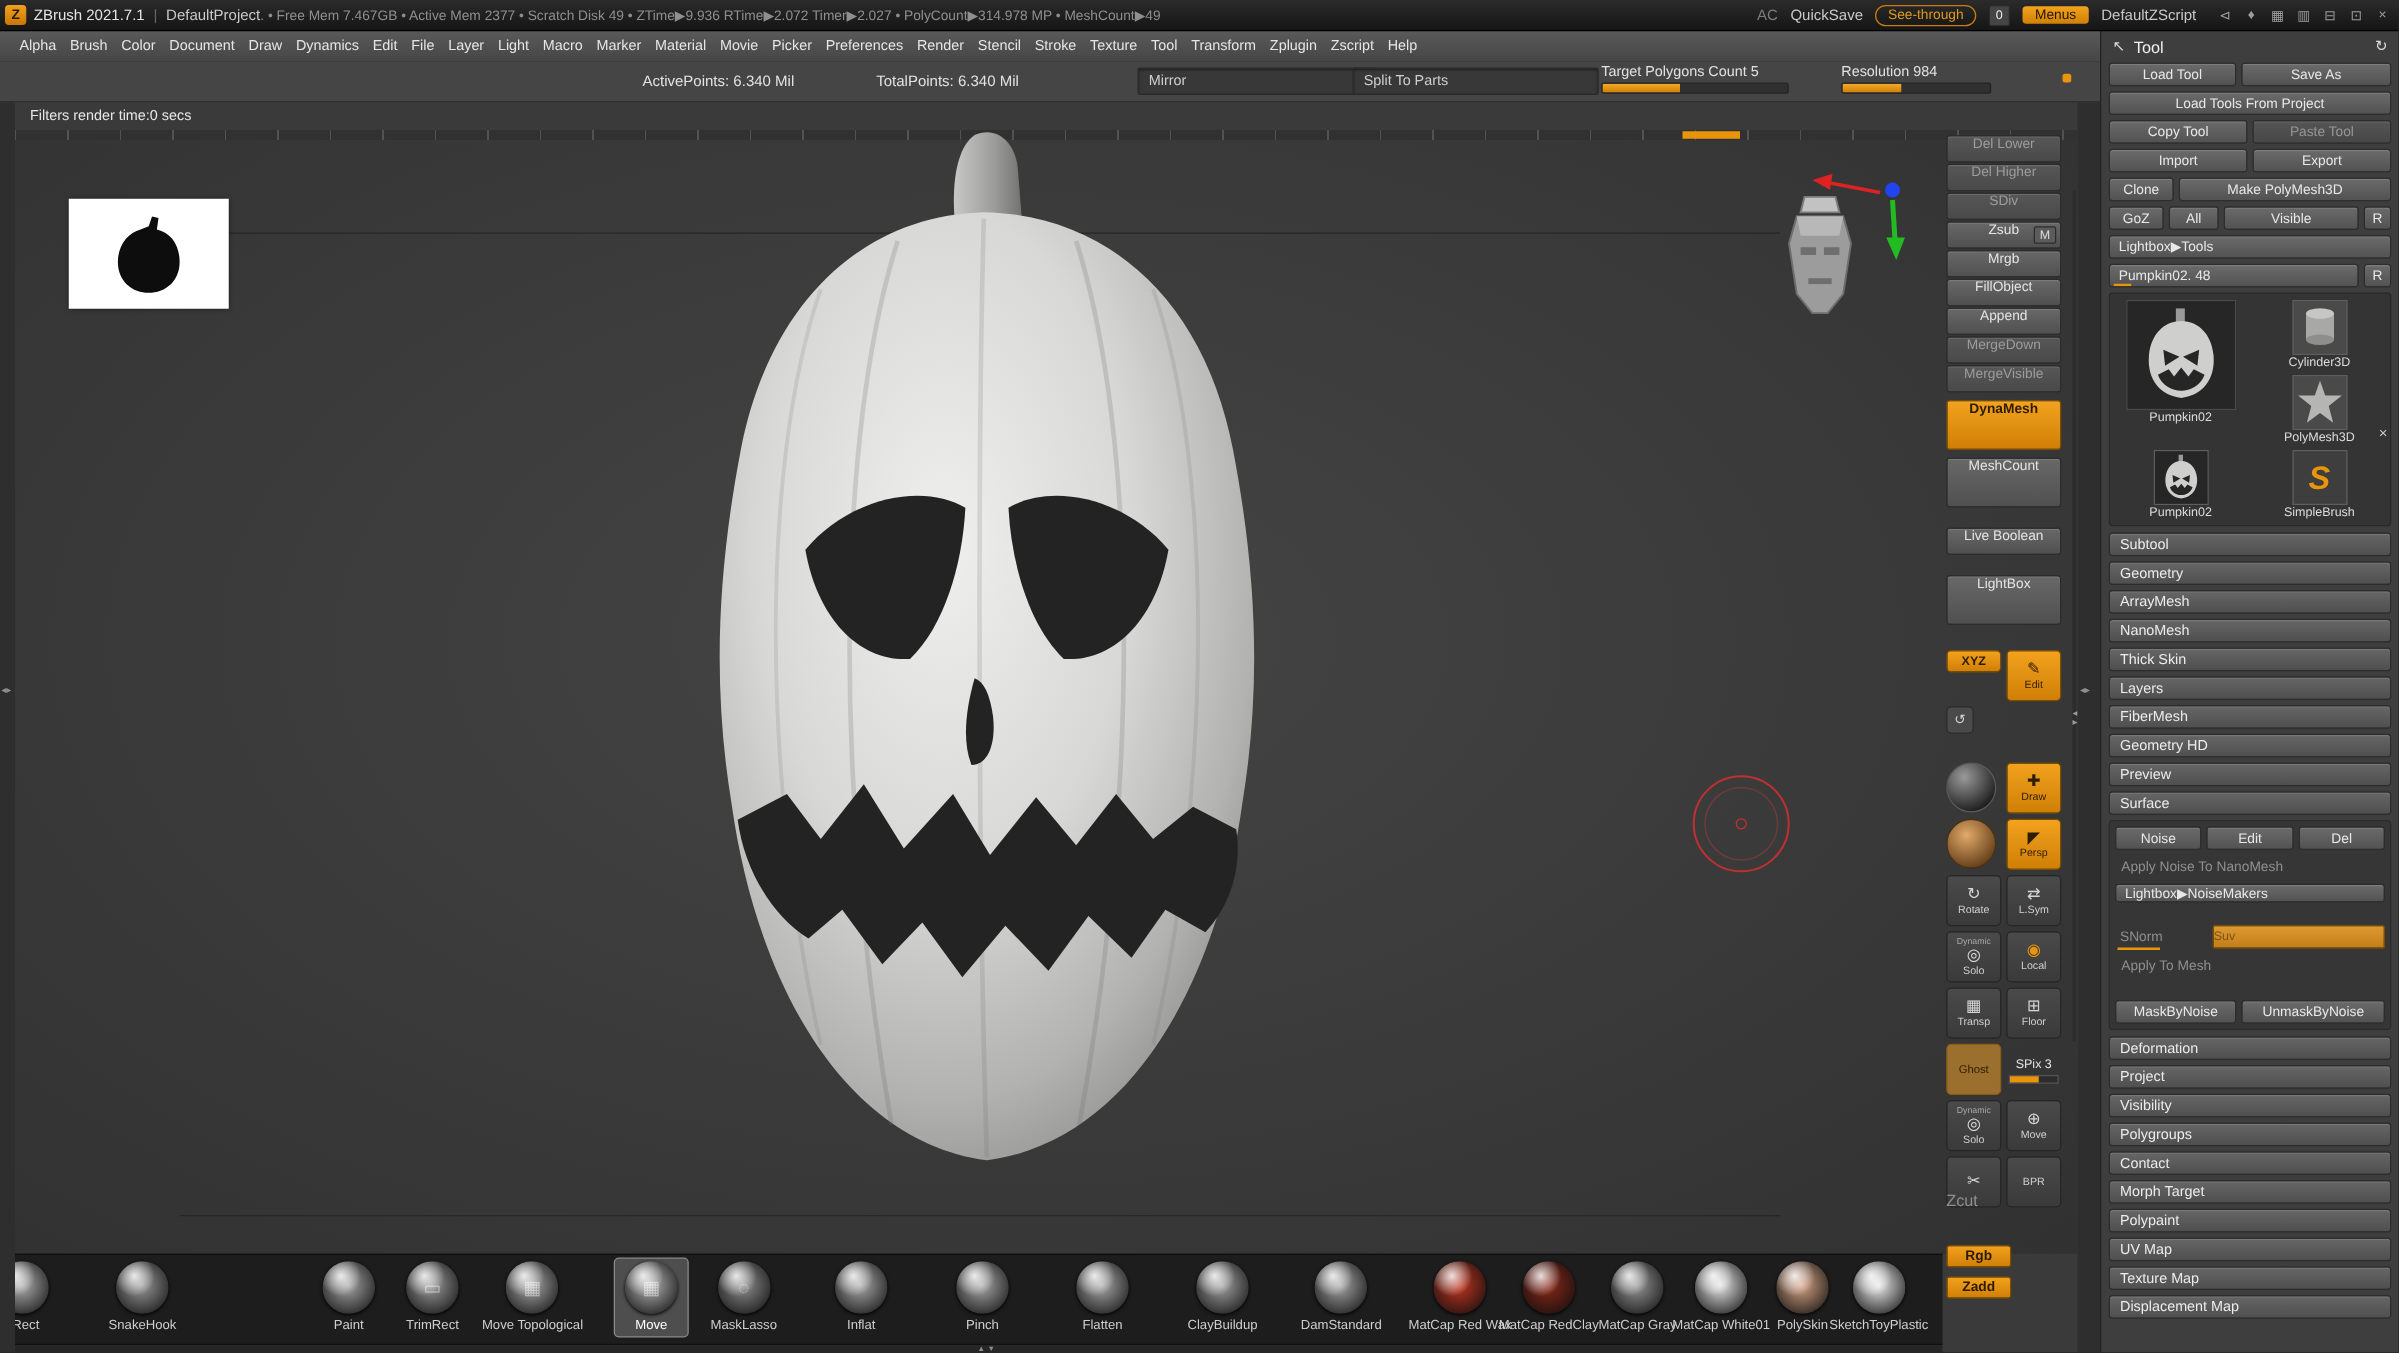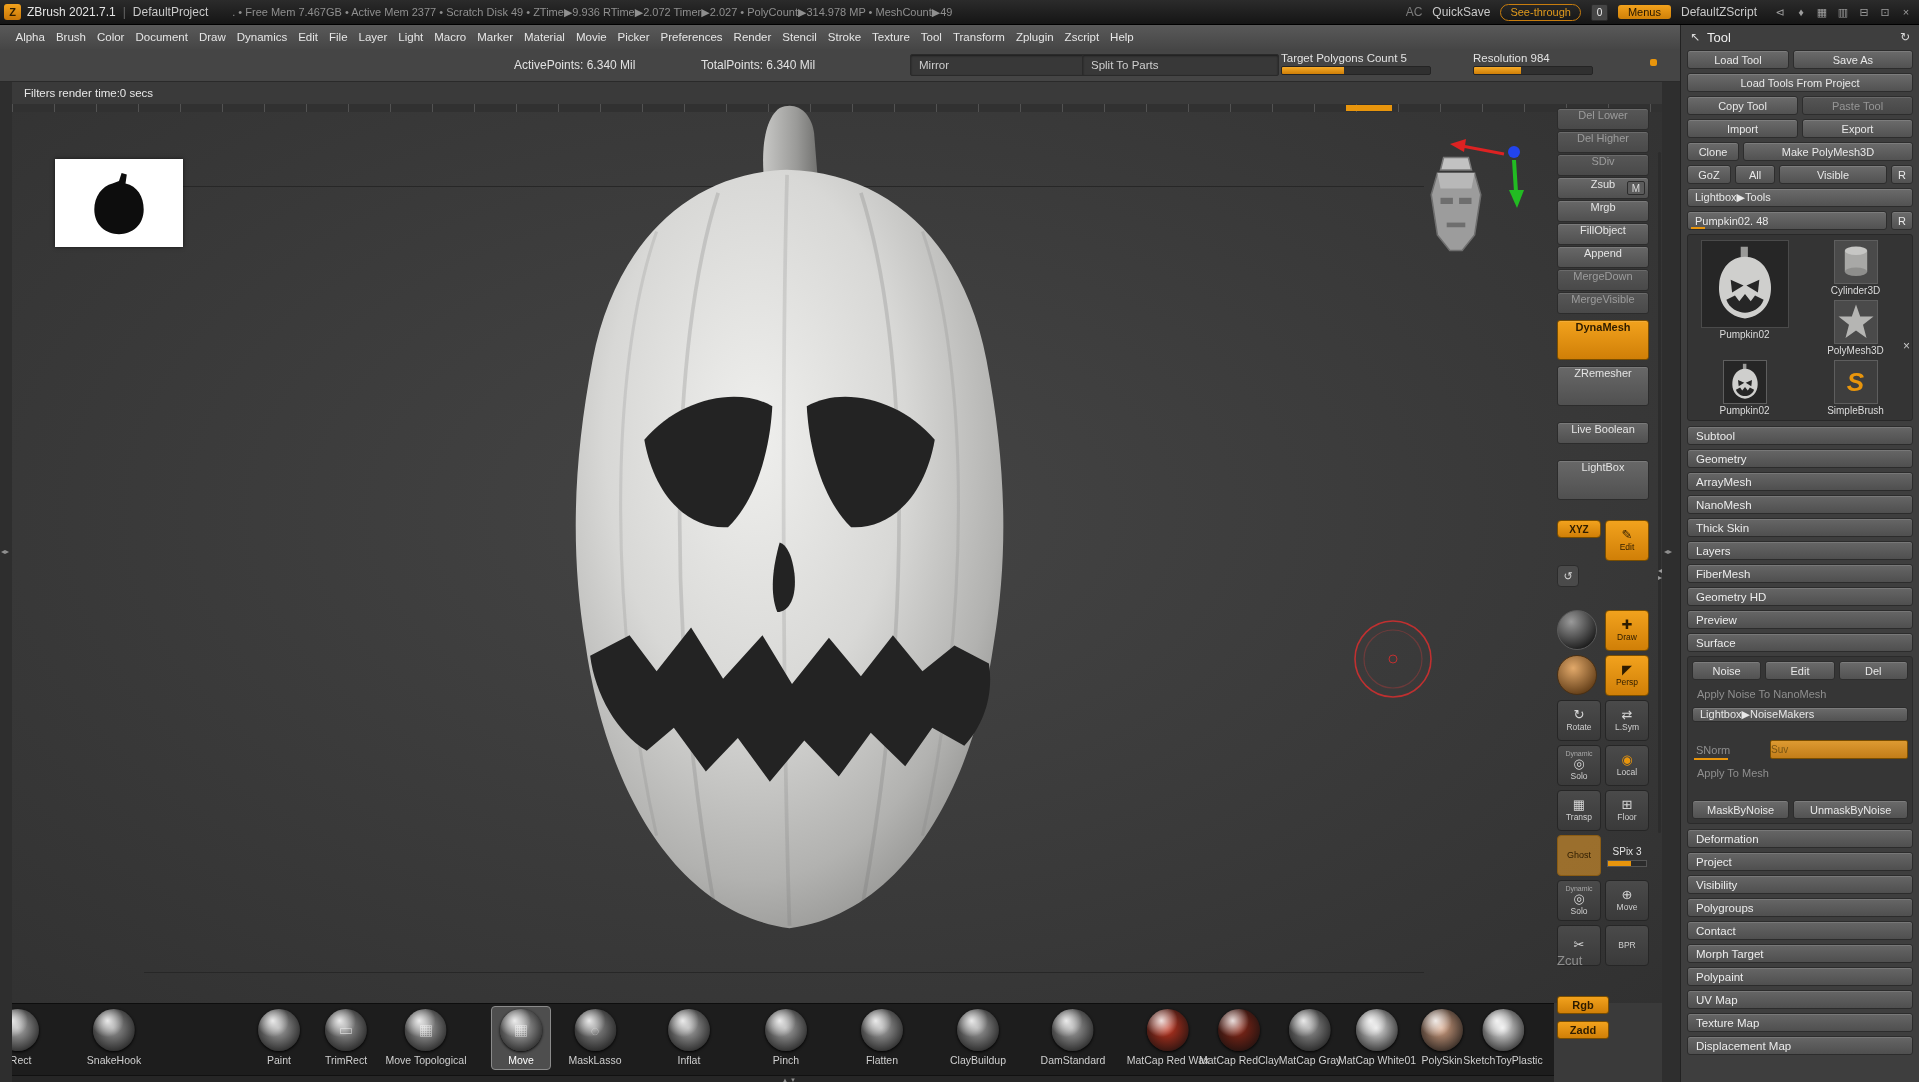--- a/index.html
+++ b/index.html
@@ -5,21 +5,21 @@
   html,body{margin:0;padding:0;background:#222;}
   #root{position:relative;width:1919px;height:1082px;overflow:hidden;background:#2e2e2e;
         font-family:"Liberation Sans","DejaVu Sans",sans-serif;color:#ddd;-webkit-font-smoothing:antialiased;}
   
   #title-bar{position:absolute;left:0;top:0;width:1919px;height:24px;background:linear-gradient(#2b2b2b,#151515);
              display:flex;align-items:center;font-size:12px;color:#c9c9c9;border-bottom:1px solid #000;z-index:30;}
   .logo{width:17px;height:16px;margin:0 6px 0 4px;border-radius:3px;background:linear-gradient(#f2a21d,#c87607);
         color:#2d1c00;font-weight:bold;font-size:11px;display:flex;align-items:center;justify-content:center;}
   .tb-app{color:#e4e4e4;}
   .tb-sep{color:#666;margin:0 7px;}
-  .tb-stats{color:#8f8f8f;font-size:11px;margin-left:24px;white-space:nowrap;overflow:hidden;}
+  .tb-stats{color:#8f8f8f;font-size:11px;margin-left:0;white-space:nowrap;overflow:hidden;}
   .tb-right{margin-left:auto;display:flex;align-items:center;gap:10px;padding-right:6px;white-space:nowrap;}
   .tb-ac{color:#7c7c7c;}
   .tb-pill{border:1px solid #c87d0e;color:#e09a1d;border-radius:9px;padding:0 9px;font-size:11px;line-height:15px;}
   .tb-box{background:#454545;border:1px solid #2a2a2a;min-width:15px;height:15px;display:flex;align-items:center;justify-content:center;font-size:10px;color:#eee;border-radius:2px;}
   .tb-menus{background:linear-gradient(#f2a21d,#cf8008);color:#241600;border-radius:3px;padding:1px 10px;font-size:11px;}
   .tb-icons{display:flex;gap:7px;color:#9d9d9d;font-size:11px;margin-left:6px;}
   .tb-icons span{width:14px;text-align:center;}
   
   #menu-bar{position:absolute;left:0;top:24px;width:1680px;height:25px;background:linear-gradient(#5a5a5a,#464646);
             border-bottom:1px solid #242424;display:flex;align-items:center;padding-left:10px;z-index:20;}
@@ -412,21 +412,21 @@
             <span class="sbtn-label">MergeVisible</span>
 
           </div>
 
           <div class="sbtn k-orange tall">
             <span class="sbtn-label">DynaMesh</span>
 
           </div>
 
           <div class="sbtn k-normal tall">
-            <span class="sbtn-label">ZRemesher</span>
+            <span class="sbtn-label">MeshCount</span>
 
           </div>
 
           <div class="sbtn k-normal gapped">
             <span class="sbtn-label">Live Boolean</span>
 
           </div>
 
           <div class="sbtn k-normal tall gapped">
             <span class="sbtn-label">LightBox</span>

